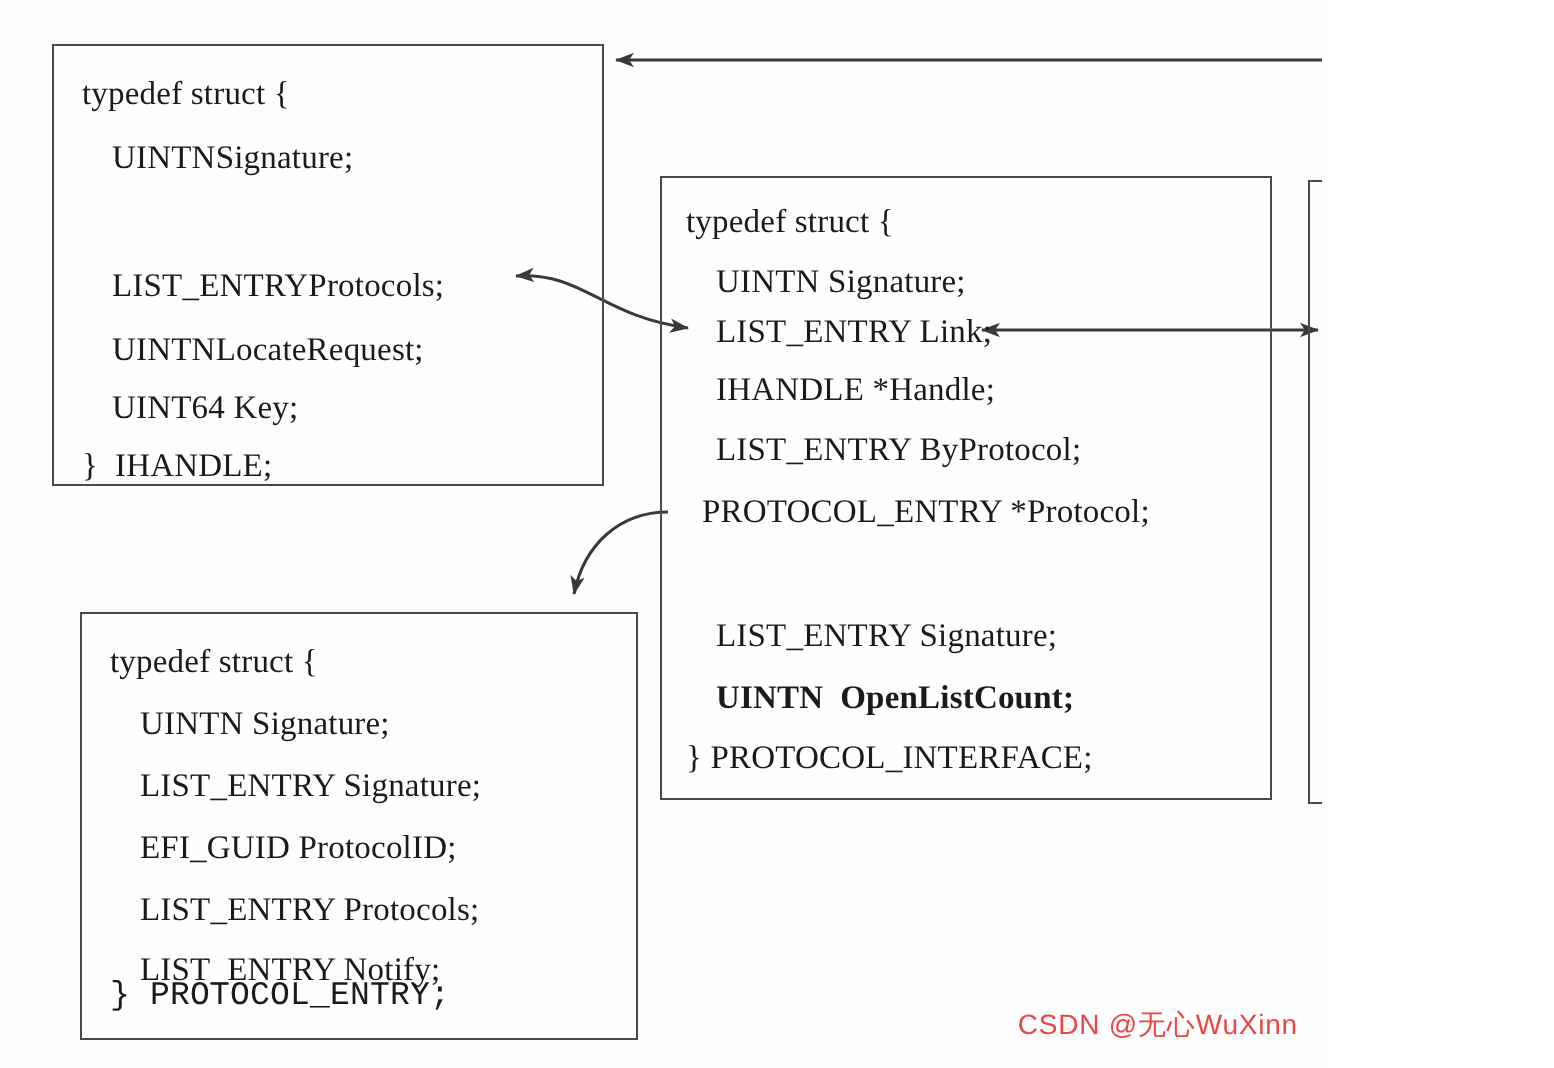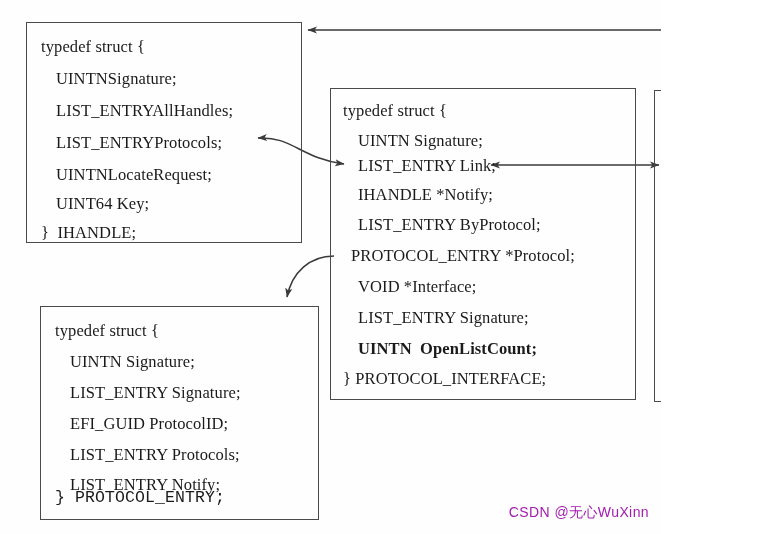--- a/index.html
+++ b/index.html
@@ -82,21 +82,21 @@
     height: 534px;
     pointer-events: none;
   }
   
   #watermark {
     position: absolute;
     right: 12px;
     bottom: 12px;
     font-family: "Liberation Sans", sans-serif;
     font-size: 14px;
-    color: #a21caf;
+    color: #ef4444;
     letter-spacing: 0.4px;
     white-space: nowrap;
   }
 </style>
 </head>
 <body>
 
 <div id="canvas">
 
   <svg id="connectors" viewBox="0 0 777 534" xmlns="http://www.w3.org/2000/svg">
@@ -126,35 +126,33 @@
     </g>
 
     <g>
       <path d="M334,256 C310,256 292,272 287,297" fill="none" stroke="#3a3a3a" stroke-width="1.5" marker-end="url(#ah)"></path>
     </g>
   </svg>
 
   <div class="struct-box" id="box-ihandle">
     <div class="code-line" style="top:16px;">typedef struct {</div>
     <div class="code-line indent" style="top:48px;">UINTNSignature;</div>
-    <div class="code-line indent" style="top:80px;">LIST_ENTRYAllHandles;</div>
     <div class="code-line indent" style="top:112px;">LIST_ENTRYProtocols;</div>
     <div class="code-line indent" style="top:144px;">UINTNLocateRequest;</div>
     <div class="code-line indent" style="top:173px;">UINT64 Key;</div>
     <div class="code-line" style="top:202px;">}  IHANDLE;</div>
   </div>
 
   <div class="struct-box" id="box-protocol-interface">
     <div class="code-line" style="top:14px;">typedef struct {</div>
     <div class="code-line indent" style="top:44px;">UINTN Signature;</div>
     <div class="code-line indent" style="top:69px;">LIST_ENTRY Link;</div>
-    <div class="code-line indent" style="top:98px;">IHANDLE *Notify;</div>
+    <div class="code-line indent" style="top:98px;">IHANDLE *Handle;</div>
     <div class="code-line indent" style="top:128px;">LIST_ENTRY ByProtocol;</div>
     <div class="code-line" style="top:159px;left:20px;">PROTOCOL_ENTRY *Protocol;</div>
-    <div class="code-line indent" style="top:190px;">VOID *Interface;</div>
     <div class="code-line indent" style="top:221px;">LIST_ENTRY Signature;</div>
     <div class="code-line indent" style="top:252px;font-weight:bold;">UINTN  OpenListCount;</div>
     <div class="code-line" style="top:282px;">} PROTOCOL_INTERFACE;</div>
   </div>
 
   <div class="struct-box" id="box-protocol-entry">
     <div class="code-line" style="top:16px;">typedef struct {</div>
     <div class="code-line indent" style="top:47px;">UINTN Signature;</div>
     <div class="code-line indent" style="top:78px;">LIST_ENTRY Signature;</div>
     <div class="code-line indent" style="top:109px;">EFI_GUID ProtocolID;</div>

